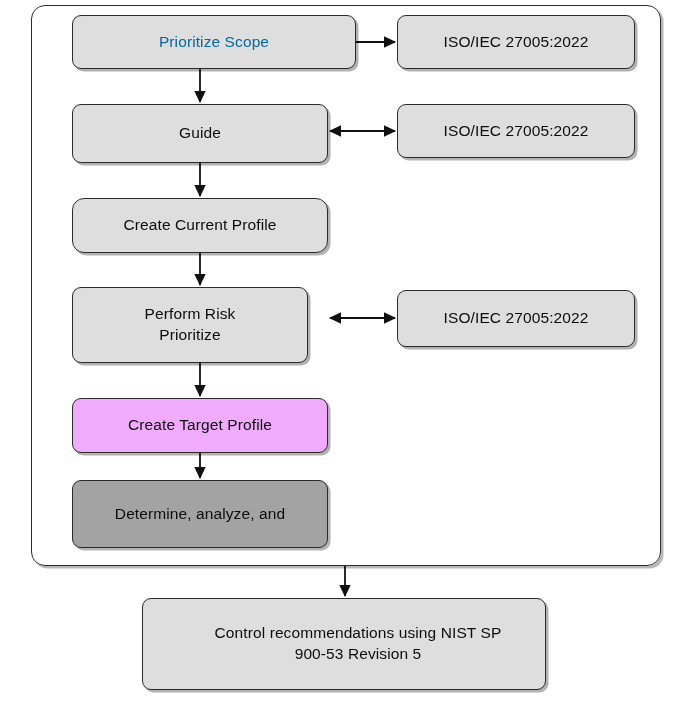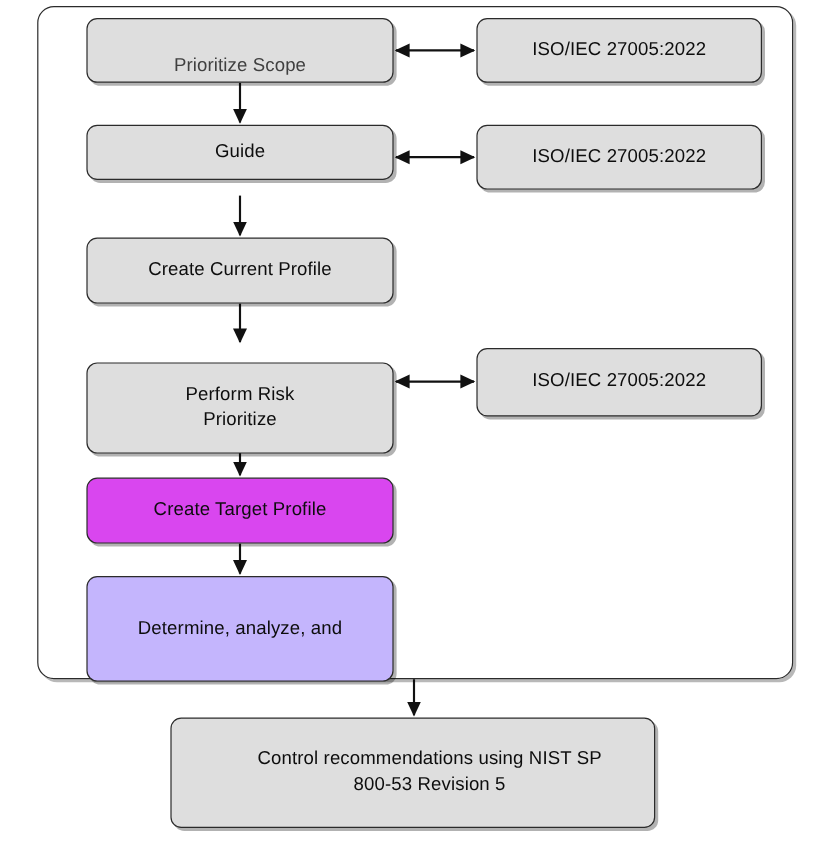--- a/index.html
+++ b/index.html
@@ -82,61 +82,61 @@
 
     <line x1="330" y1="42" x2="395" y2="42" stroke="#111111" stroke-width="1.8" marker-start="url(#arrow-start)" marker-end="url(#arrow-end)"></line>
 
     <line x1="330" y1="131" x2="395" y2="131" stroke="#111111" stroke-width="1.8" marker-start="url(#arrow-start)" marker-end="url(#arrow-end)"></line>
 
     <line x1="330" y1="318" x2="395" y2="318" stroke="#111111" stroke-width="1.8" marker-start="url(#arrow-start)" marker-end="url(#arrow-end)"></line>
   </svg>
 
   <div class="group-frame" id="group-frame" style="left: 31px; top: 5px; width: 630px; height: 561px; border-color: rgb(43, 43, 43);"></div>
 
-  <div class="node" id="node-prioritize-scope" style="left: 72px; top: 15px; width: 256px; height: 54px; background: rgb(222, 222, 222); border-color: rgb(43, 43, 43); color: #404040; align-items: flex-end;">
+  <div class="node" id="node-prioritize-scope" style="left: 72px; top: 15px; width: 284px; height: 54px; background: rgb(222, 222, 222); border-color: rgb(43, 43, 43); color: #0369a1;">
     <span>Prioritize Scope</span>
   </div>
 
-  <div class="node" id="node-guide" style="left: 72px; top: 104px; width: 256px; height: 46px; background: rgb(222, 222, 222); border-color: rgb(43, 43, 43); color: rgb(13, 13, 13);">
+  <div class="node" id="node-guide" style="left: 72px; top: 104px; width: 256px; height: 59px; background: rgb(222, 222, 222); border-color: rgb(43, 43, 43); color: rgb(13, 13, 13);">
     <span>Guide</span>
   </div>
 
-  <div class="node" id="node-create-current-profile" style="left: 72px; top: 198px; width: 256px; height: 55px; background: rgb(222, 222, 222); border-color: rgb(43, 43, 43); color: rgb(13, 13, 13);">
+  <div class="node" id="node-create-current-profile" style="left: 72px; top: 198px; width: 256px; height: 55px; background: rgb(222, 222, 222); border-color: rgb(43, 43, 43); color: rgb(13, 13, 13); border-radius: 12px;">
     <span>Create Current Profile</span>
   </div>
 
-  <div class="node" id="node-perform-risk-assessment" style="left: 72px; top: 302px; width: 256px; height: 76px; background: rgb(222, 222, 222); border-color: rgb(43, 43, 43); color: rgb(13, 13, 13);">
+  <div class="node" id="node-perform-risk-assessment" style="left: 72px; top: 287px; width: 236px; height: 76px; background: rgb(222, 222, 222); border-color: rgb(43, 43, 43); color: rgb(13, 13, 13);">
     <div>
       <span>Perform Risk</span>
       <span>Prioritize</span>
     </div>
   </div>
 
-  <div class="node" id="node-create-target-profile" style="left: 72px; top: 398px; width: 256px; height: 55px; background: #d946ef; border-color: rgb(43, 43, 43); color: rgb(13, 13, 13); text-align: right;">
+  <div class="node" id="node-create-target-profile" style="left: 72px; top: 398px; width: 256px; height: 55px; background: #f0abfc; border-color: rgb(43, 43, 43); color: rgb(13, 13, 13); text-align: right;">
     <span>Create Target Profile</span>
   </div>
 
-  <div class="node" id="node-determine-analyze-prioritize-gaps" style="left: 72px; top: 480px; width: 256px; height: 88px; background: #c4b5fd; border-color: rgb(43, 43, 43); color: rgb(13, 13, 13);">
+  <div class="node" id="node-determine-analyze-prioritize-gaps" style="left: 72px; top: 480px; width: 256px; height: 68px; background: #a3a3a3; border-color: rgb(43, 43, 43); color: rgb(13, 13, 13);">
     <div>
       <span>Determine, analyze, and</span>
     </div>
   </div>
 
   <div class="node" id="node-iso-standard-1" style="left: 397px; top: 15px; width: 238px; height: 54px; background: rgb(222, 222, 222); border-color: rgb(43, 43, 43); color: rgb(13, 13, 13);">
     <span>ISO/IEC 27005:2022</span>
   </div>
 
   <div class="node" id="node-iso-standard-2" style="left: 397px; top: 104px; width: 238px; height: 54px; background: rgb(222, 222, 222); border-color: rgb(43, 43, 43); color: rgb(13, 13, 13);">
     <span>ISO/IEC 27005:2022</span>
   </div>
 
   <div class="node" id="node-iso-standard-3" style="left: 397px; top: 290px; width: 238px; height: 57px; background: rgb(222, 222, 222); border-color: rgb(43, 43, 43); color: rgb(13, 13, 13);">
     <span>ISO/IEC 27005:2022</span>
   </div>
 
   <div class="node" id="node-control-recommendations" style="left: 142px; top: 598px; width: 404px; height: 92px; background: rgb(222, 222, 222); border-color: rgb(43, 43, 43); color: rgb(13, 13, 13); padding-left: 36px;">
     <div>
       <span>Control recommendations using NIST SP</span>
-      <span>800-53 Revision 5</span>
+      <span>900-53 Revision 5</span>
     </div>
   </div>
 
 </div>
 
 </body></html>

